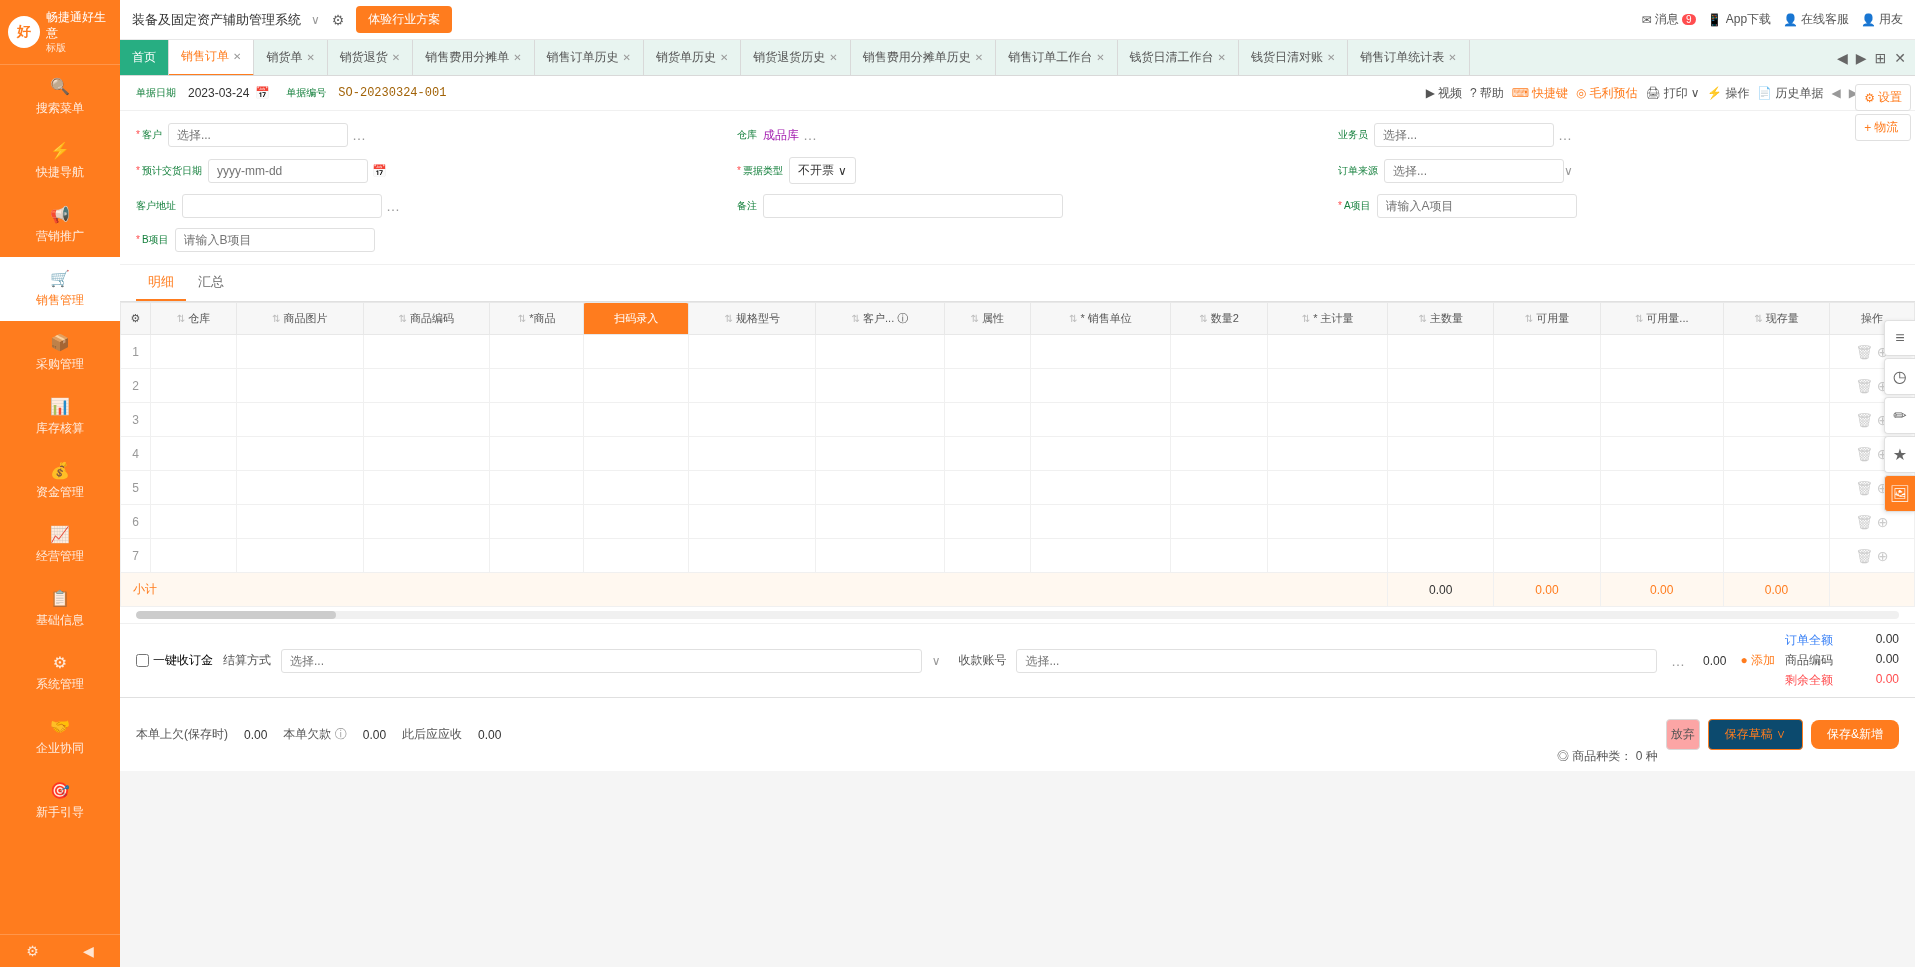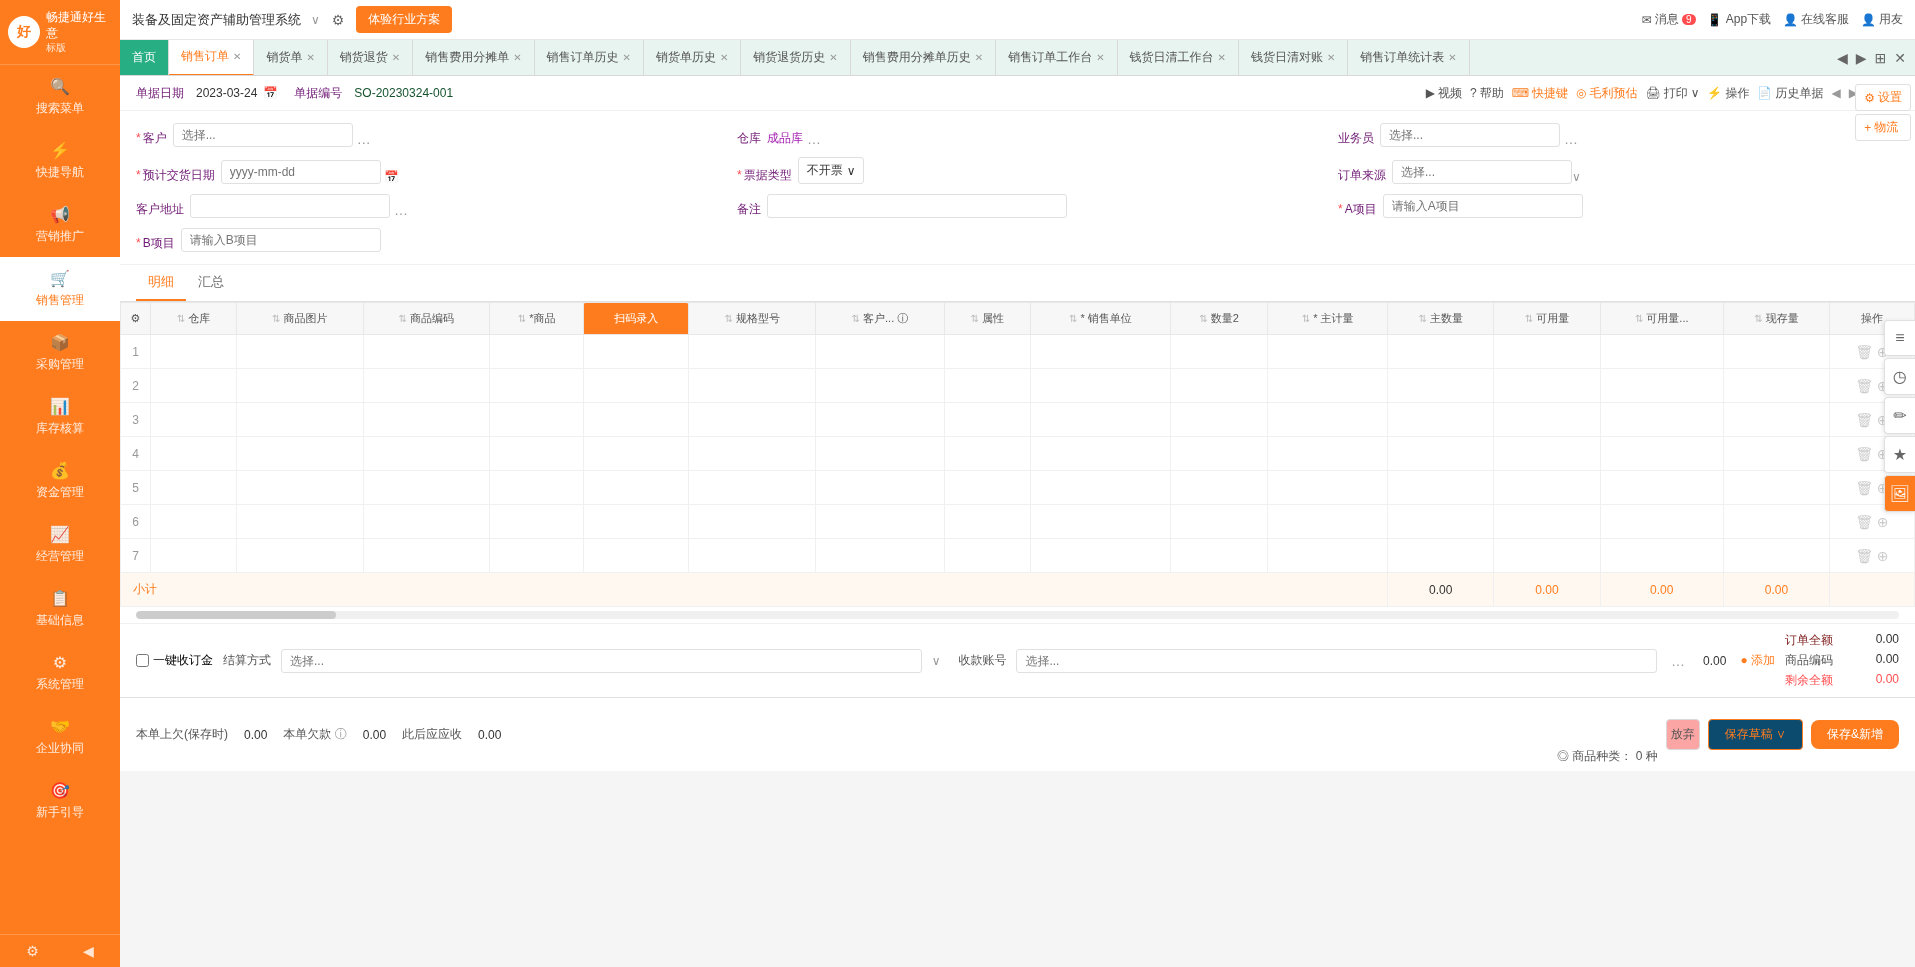--- a/index.html
+++ b/index.html
@@ -50,22 +50,22 @@
     .action-btn { display: flex; align-items: center; gap: 3px; cursor: pointer; color: #555; }
     .action-btn.orange { color: #ff7c1e; }
     .form-date { display: flex; align-items: center; gap: 6px; }
     .form-date-value { color: #333; font-weight: 500; }
     .form-code { display: flex; align-items: center; gap: 6px; }
 
     
     .form-fields { padding: 12px 16px; display: flex; flex-wrap: wrap; gap: 0; border-bottom: 1px solid #f0f0f0; }
     .form-row { display: flex; width: 100%; gap: 0; margin-bottom: 10px; }
     .form-row:last-child { margin-bottom: 0; }
-    .field-group { display: flex; align-items: flex-end; flex: 1; min-width: 0; }
-    .field-label { color: #701a75; white-space: nowrap; margin-right: 6px; font-size: 12px; }
+    .field-group { display: flex; align-items: center; flex: 1; min-width: 0; }
+    .field-label { color: #15803d; white-space: nowrap; margin-right: 6px; font-size: 10px; }
     .field-label.required::before { content: '*'; color: #ff4d4f; margin-right: 2px; }
     .field-input { flex: 1; border: 1px solid #e0e0e0; border-radius: 3px; padding: 4px 8px; color: #999; font-size: 12px; background: #fff; min-width: 0; }
     .field-select { border: 1px solid #e0e0e0; border-radius: 3px; padding: 4px 8px; color: #333; font-size: 12px; background: #fff; display: flex; align-items: center; gap: 4px; cursor: pointer; }
     .field-more { color: #999; cursor: pointer; margin-left: 4px; font-size: 14px; }
     .field-separator { width: 40px; }
 
     
     .form-tabs { display: flex; padding: 0 16px; border-bottom: 1px solid #e0e0e0; background: #fff; }
     .form-tab { padding: 8px 12px; cursor: pointer; color: #666; border-bottom: 2px solid transparent; font-size: 13px; }
     .form-tab.active { color: #ff7c1e; border-bottom-color: #ff7c1e; font-weight: 500; }
@@ -259,21 +259,21 @@
     <div class="form-container" style="position:relative;">
 
       <div class="form-header">
         <div class="form-date">
           <span class="field-label">单据日期</span>
           <span class="form-date-value">2023-03-24</span>
           <span style="color:#999;cursor:pointer;">📅</span>
         </div>
         <div class="form-code">
           <span class="field-label">单据编号</span>
-          <span style="color:#14532d;font-weight:500;">SO-20230324-001</span>
+          <span style="color:#a16207;font-weight:500;font-family:Liberation Mono, monospace;">SO-20230324-001</span>
         </div>
         <div class="form-header-actions">
           <span class="action-btn">
             <span>▶</span>
             <span>视频</span>
           </span>
           <span class="action-btn">
             <span>?</span>
             <span>帮助</span>
           </span>
@@ -594,21 +594,21 @@
         <input class="field-input" style="width: 100px;" placeholder="选择...">
         <span class="field-more">…</span>
         <span style="color:#333;margin-left:8px;">0.00</span>
         <span style="color:#ff7c1e;cursor:pointer;margin-left:4px;">
           <span>●</span>
           <span>添加</span>
         </span>
 
         <div style="margin-left:auto;text-align:right;font-size:12px;">
           <div style="display:flex;justify-content:flex-end;gap:16px;margin-bottom:3px;">
-            <span style="color:#7f1d1d;">订单全额</span>
+            <span style="color:#3b82f6;">订单全额</span>
             <span style="color:#333;font-weight:500;min-width:50px;text-align:right;">0.00</span>
           </div>
           <div style="display:flex;justify-content:flex-end;gap:16px;margin-bottom:3px;">
             <span style="color:#555;">商品编码</span>
             <span style="color:#333;font-weight:500;min-width:50px;text-align:right;">0.00</span>
           </div>
           <div style="display:flex;justify-content:center;gap:16px;">
             <span style="color:#ff4d4f;">剩余全额</span>
             <span style="color:#ff4d4f;font-weight:500;min-width:50px;text-align:right;">0.00</span>
           </div>

